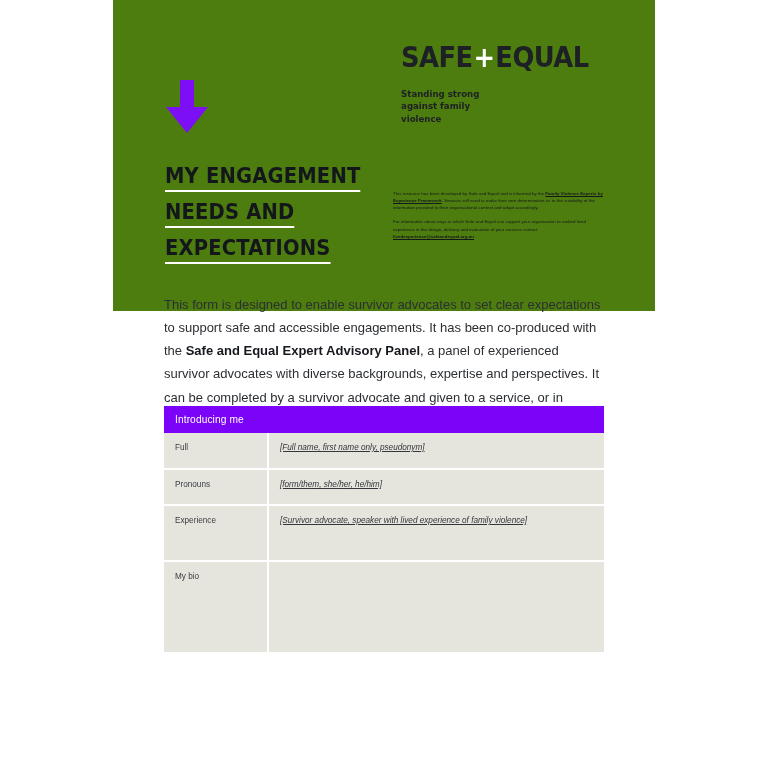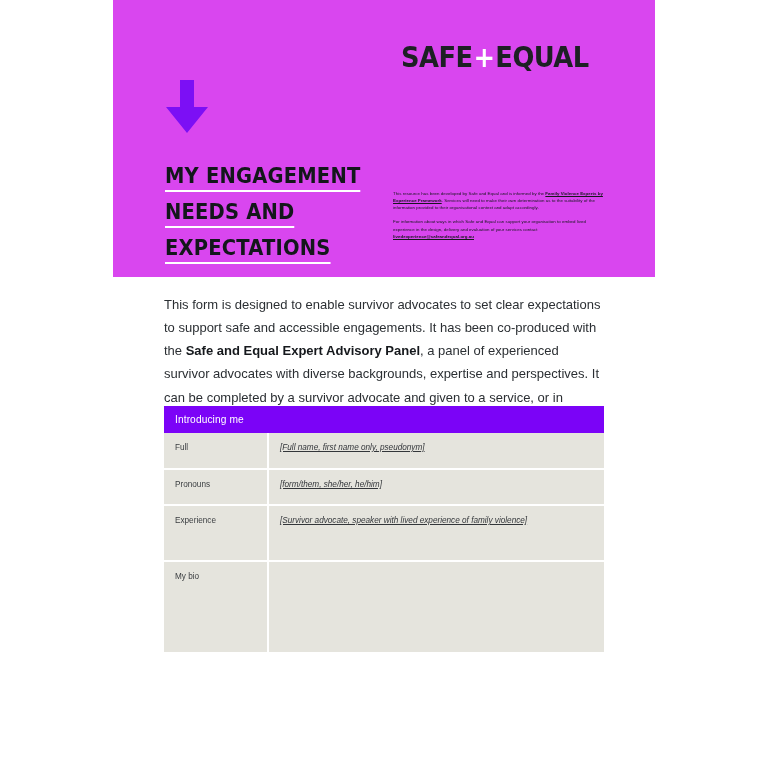--- a/index.html
+++ b/index.html
@@ -21,22 +21,22 @@
     height: 768px;
     background: #ffffff;
   }
 
   
   .hero {
     position: absolute;
     left: 113px;
     top: 0;
     width: 542px;
-    height: 277px;
-    background: #d946ef;
+    height: 311px;
+    background: #4d7c0f;
     overflow: hidden;
   }
 
   
   .brand {
     position: absolute;
     right: 50px;
     top: 44px;
     text-align: left;
   }
@@ -179,20 +179,21 @@
 </style>
 </head>
 <body>
 
 <div class="page">
 
   <div class="hero">
 
     <div class="brand">
       <div class="brand-wordmark"><span>SAFE</span><span class="brand-plus">+</span><span>EQUAL</span></div>
+      <div class="brand-tagline">Standing strong against family violence</div>
     </div>
 
     <div class="arrow">
       <svg width="44" height="54" viewBox="0 0 44 54" aria-hidden="true">
         <path d="M15 0 H29 V27 H43 L22 53 L1 27 H15 Z" fill="#7c0ff5"></path>
       </svg>
     </div>
 
     <div class="hero-title">
       <div><span class="hero-title-line">MY ENGAGEMENT</span></div>

